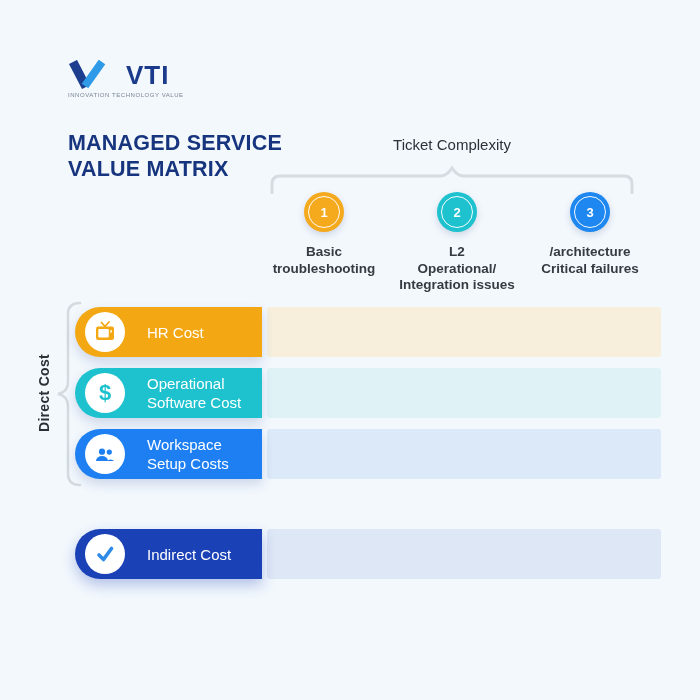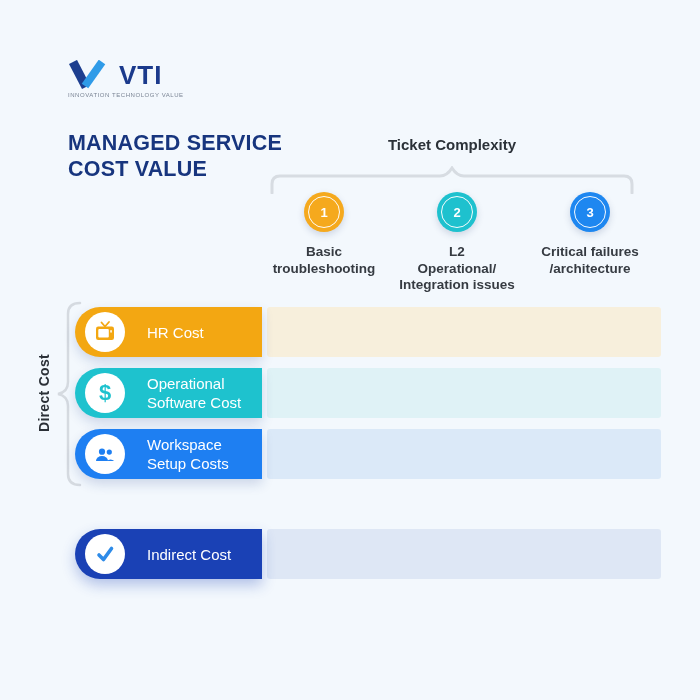--- a/index.html
+++ b/index.html
@@ -6,31 +6,31 @@
   body{
     width:700px;height:700px;
     background:#F3F8FD;
     font-family:"Liberation Sans", sans-serif;
     overflow:hidden;
   }
   .canvas{position:relative;width:700px;height:700px;background:#F3F8FD;}
 
   
   .logo{position:absolute;left:68px;top:60px;}
-  .logo-row{display:flex;align-items:flex-start;gap:13px;}
+  .logo-row{display:flex;align-items:flex-start;gap:20px;}
   .logo-mark{width:38px;height:30px;}
   .logo-text{font-size:26px;font-weight:bold;color:#1B3A8C;letter-spacing:1px;line-height:30px;}
   .logo-tagline{margin-top:2px;font-size:6px;letter-spacing:0.55px;color:#7A8494;white-space:nowrap;}
 
   
   .title{position:absolute;left:68px;top:130px;color:#17357E;font-weight:bold;font-size:21.5px;line-height:26px;letter-spacing:0.2px;}
 
   
   .tc-header{position:absolute;left:302px;top:136px;width:300px;text-align:center;
-    font-size:15px;font-weight:bold;color:#2B3138;}
+    font-size:15px;font-weight:normal;color:#2B3138;}
   .tc-brace{position:absolute;left:270px;top:166px;}
   .level{position:absolute;top:192px;width:150px;text-align:center;}
   .level-1{left:249px;} .level-2{left:382px;} .level-3{left:515px;}
   .level-circle{position:relative;width:40px;height:40px;border-radius:50%;margin:0 auto;
     display:flex;align-items:center;justify-content:center;box-shadow:0 3px 7px rgba(40,60,110,0.18);}
   .level-circle .ring{position:absolute;inset:4px;border:1.5px solid rgba(255,255,255,0.95);border-radius:50%;}
   .level-num{color:#fff;font-size:13px;font-weight:bold;}
   .lc-1{background:#F5A91D;} .lc-2{background:#1EC1CE;} .lc-3{background:#1E87F0;}
   .level-label{margin-top:12px;font-size:13.5px;font-weight:bold;color:#363B42;line-height:16.5px;}
 
@@ -65,21 +65,21 @@
         <path d="M5 2 L18 27" stroke="#1D3E8F" stroke-width="9" fill="none"></path>
         <path d="M34 2 L17 26" stroke="#2F9BE8" stroke-width="8" fill="none"></path>
       </svg>
       <span class="logo-text">VTI</span>
     </div>
     <div class="logo-tagline">INNOVATION TECHNOLOGY VALUE</div>
   </div>
 
   <div class="title">
     <div>MANAGED SERVICE</div>
-    <div>COST VALUE</div>
+    <div>VALUE MATRIX</div>
   </div>
 
   <div class="tc-header">Ticket Complexity</div>
 
   <svg class="tc-brace" width="364" height="28" viewBox="0 0 364 28">
     <path d="M2 27 L2 18 Q2 10 10 10 L170 10 Q177 10 182 2 Q187 10 194 10 L354 10 Q362 10 362 18 L362 27" fill="none" stroke="#D7DCE2" stroke-width="3" stroke-linecap="round"></path>
   </svg>
 
   <div class="level level-1">
     <div class="level-circle lc-1">
@@ -103,22 +103,22 @@
       <div>Integration issues</div>
     </div>
   </div>
 
   <div class="level level-3">
     <div class="level-circle lc-3">
       <span class="ring"></span>
       <span class="level-num">3</span>
     </div>
     <div class="level-label">
+      <div>/architecture</div>
       <div>Critical failures</div>
-      <div>/architecture</div>
     </div>
   </div>
 
   <svg class="left-brace" width="28" height="186" viewBox="0 0 28 186">
     <path d="M25 2 Q13 2 13 13 L13 81 Q13 91 3 93 Q13 95 13 105 L13 173 Q13 184 25 184" fill="none" stroke="#D5DAE0" stroke-width="2.5" stroke-linecap="round"></path>
   </svg>
   <div class="direct-label">Direct Cost</div>
 
   <div class="row row-1">
     <div class="band b-hr"></div>

